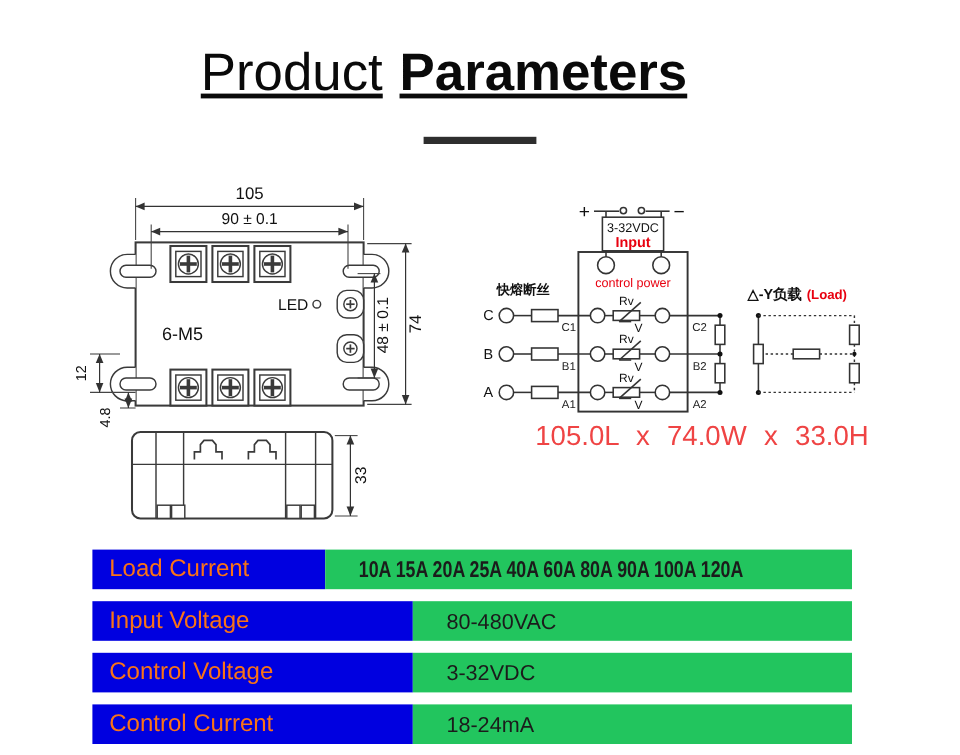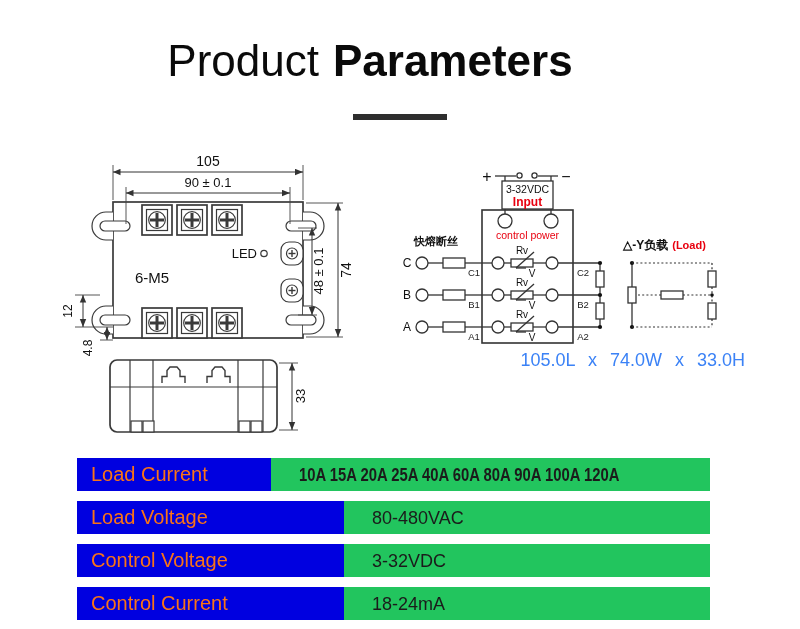--- a/index.html
+++ b/index.html
@@ -1,40 +1,40 @@
 <!DOCTYPE html>
 <html><head>
 <meta charset="utf-8">
 <style>
   html,body{margin:0;padding:0;background:#fff;}
   body{width:800px;height:629px;position:relative;overflow:hidden;
        font-family:"Liberation Sans",sans-serif;}
   .abs{position:absolute;}
-  .title{left:0;top:36px;width:740px;text-align:center;font-size:44px;color:#0a0a0a;}
+  .title{left:0;top:36px;width:740px;text-align:center;font-size:44px;color:#0a0a0a;text-decoration:underline;}
   .title .reg{font-weight:400;margin-right:14px;}
   .title .bold{font-weight:700;}
   .underbar{left:353px;top:114px;width:94px;height:6px;background:#2e2e2e;}
   svg{position:absolute;overflow:visible;}
   svg text{font-family:"Liberation Sans",sans-serif;fill:#111;}
   .o{fill:#fff;stroke:#3a3a3a;stroke-width:1.7;}
   .o2{fill:#fff;stroke:#3a3a3a;stroke-width:1.2;}
   .dim{stroke:#333;stroke-width:1;fill:none;}
   .ext{stroke:#444;stroke-width:0.9;fill:none;}
   .dt{font-size:14px;}
   .dt2{font-size:13px;}
   .w{stroke:#333;stroke-width:1.3;fill:none;}
   .sh{fill:#fff;stroke:#333;stroke-width:1.3;}
   .dsh{stroke:#333;stroke-width:1.2;stroke-dasharray:2 2.2;fill:none;}
   .dot{fill:#111;stroke:none;}
   .wl{font-size:12px;}
   .ws{font-size:9.5px;fill:#222;}
   .ws2{font-size:10px;}
   .red{fill:#e8000f;}
   .bold-t{font-weight:700;}
-  .size{left:425px;top:350px;width:320px;text-align:right;font-size:18px;color:#3b82f6;word-spacing:8px;}
+  .size{left:425px;top:350px;width:320px;text-align:center;font-size:23px;color:#ef4444;word-spacing:8px;}
   .table{left:77px;top:458px;width:633px;}
   .row{display:flex;height:33px;margin-bottom:10px;}
   .lbl{width:267px;background:#0000e0;color:#f97316;font-size:20px;line-height:33px;padding-left:14px;box-sizing:border-box;}
   .val{flex:1;background:#22c55e;color:#1b1b1b;font-size:18px;line-height:34px;padding-left:28px;}
   .val .cond{display:inline-block;font-weight:700;font-size:19px;transform:scaleX(0.78);transform-origin:0 50%;white-space:nowrap;}
 </style>
 </head>
 <body>
 
 <div class="abs title">
@@ -260,21 +260,21 @@
 </svg>
 
 <div class="abs size">105.0L x 74.0W x 33.0H</div>
 
 <div class="abs table">
   <div class="row">
     <div class="lbl">Load Current</div>
     <div class="val"><span class="cond">10A 15A 20A 25A 40A 60A 80A 90A 100A 120A</span></div>
   </div>
   <div class="row">
-    <div class="lbl">Load Voltage</div>
+    <div class="lbl">Input Voltage</div>
     <div class="val">80-480VAC</div>
   </div>
   <div class="row">
     <div class="lbl">Control Voltage</div>
     <div class="val">3-32VDC</div>
   </div>
   <div class="row">
     <div class="lbl">Control Current</div>
     <div class="val">18-24mA</div>
   </div>

